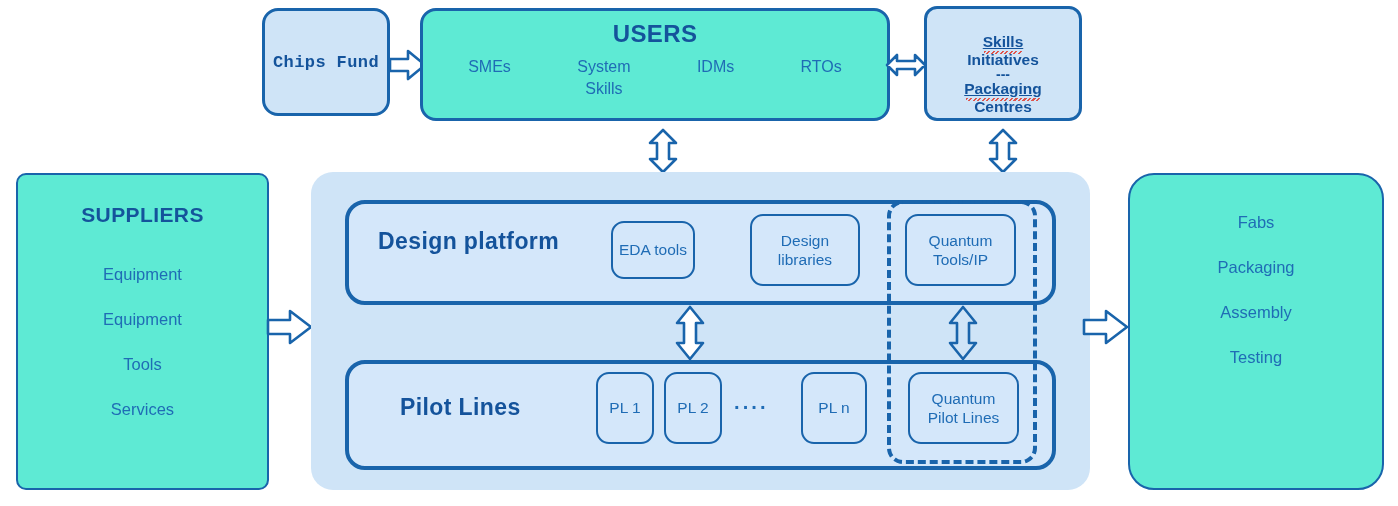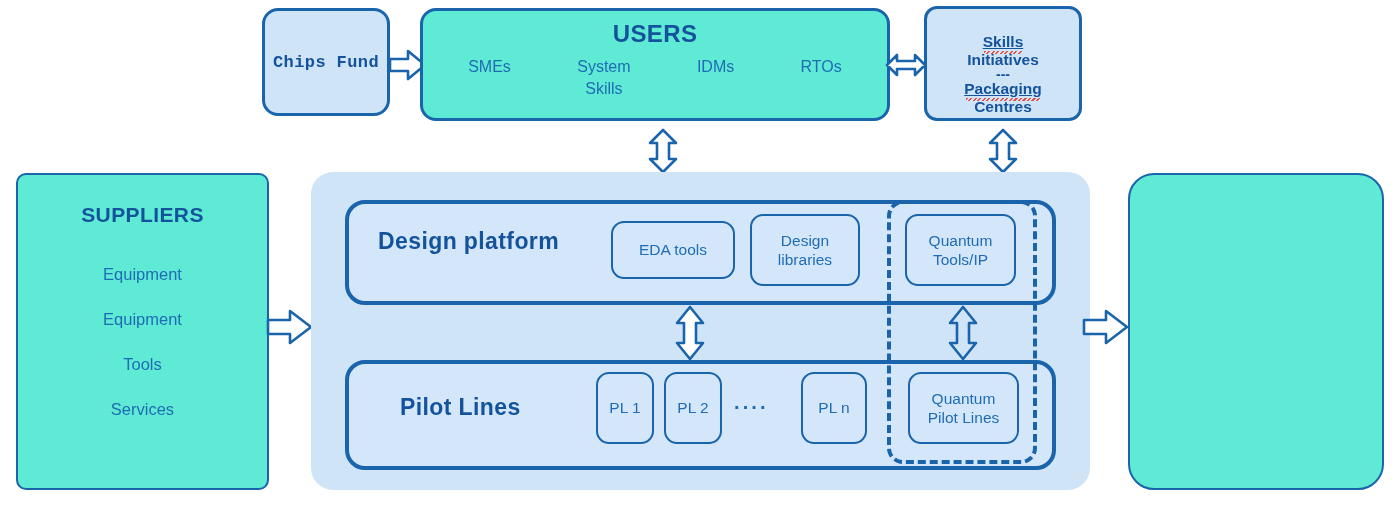--- a/index.html
+++ b/index.html
@@ -166,21 +166,21 @@
     border-radius: 13px;
     background: #d4e7fa;
     display: flex;
     align-items: center;
     justify-content: center;
     text-align: center;
     color: #1f6cb5;
     font-size: 15.5px;
     line-height: 1.25;
   }
-  #eda-tools       { left: 611px; top: 221px; width: 124px; height: 58px; }
+  #eda-tools       { left: 611px; top: 221px; width: 84px; height: 58px; }
   #design-libs     { left: 750px; top: 214px; width: 110px; height: 72px; justify-content: center; }
   #quantum-tools   { left: 905px; top: 214px; width: 111px; height: 72px; }
   #pl-1            { left: 596px; top: 372px; width: 58px;  height: 72px; }
   #pl-2            { left: 664px; top: 372px; width: 58px;  height: 72px; }
   #pl-n            { left: 801px; top: 372px; width: 66px;  height: 72px; }
   #quantum-pl      { left: 908px; top: 372px; width: 111px; height: 72px; }
 
   #pl-dots {
     left: 734px; top: 396px;
     color: #1f6cb5; font-size: 20px; letter-spacing: 2px; font-weight: bold;
@@ -309,15 +309,21 @@
 
   <svg class="arrow" style="left:945px; top:305px;" width="36" height="56" viewBox="0 0 36 56">
     <path d="M18 2 L31 18 L24 18 L24 38 L31 38 L18 54 L5 38 L12 38 L12 18 L5 18 Z" fill="#cfe4f7" stroke="#1964ab" stroke-width="2.6" stroke-linejoin="round"></path>
   </svg>
 
   <svg class="arrow" style="left:1082px; top:308px;" width="48" height="38" viewBox="0 0 48 38">
     <path d="M2 12 L24 12 L24 3 L45 19 L24 35 L24 26 L2 26 Z" fill="#ffffff" stroke="#1964ab" stroke-width="2.6" stroke-linejoin="round"></path>
   </svg>
 
   <div class="box" id="manufacturers">
+    <div class="side-list">
+      <span class="it">Fabs</span>
+      <span class="it">Packaging</span>
+      <span class="it">Assembly</span>
+      <span class="it">Testing</span>
+    </div>
   </div>
 
 </div>
 
 </body></html>

